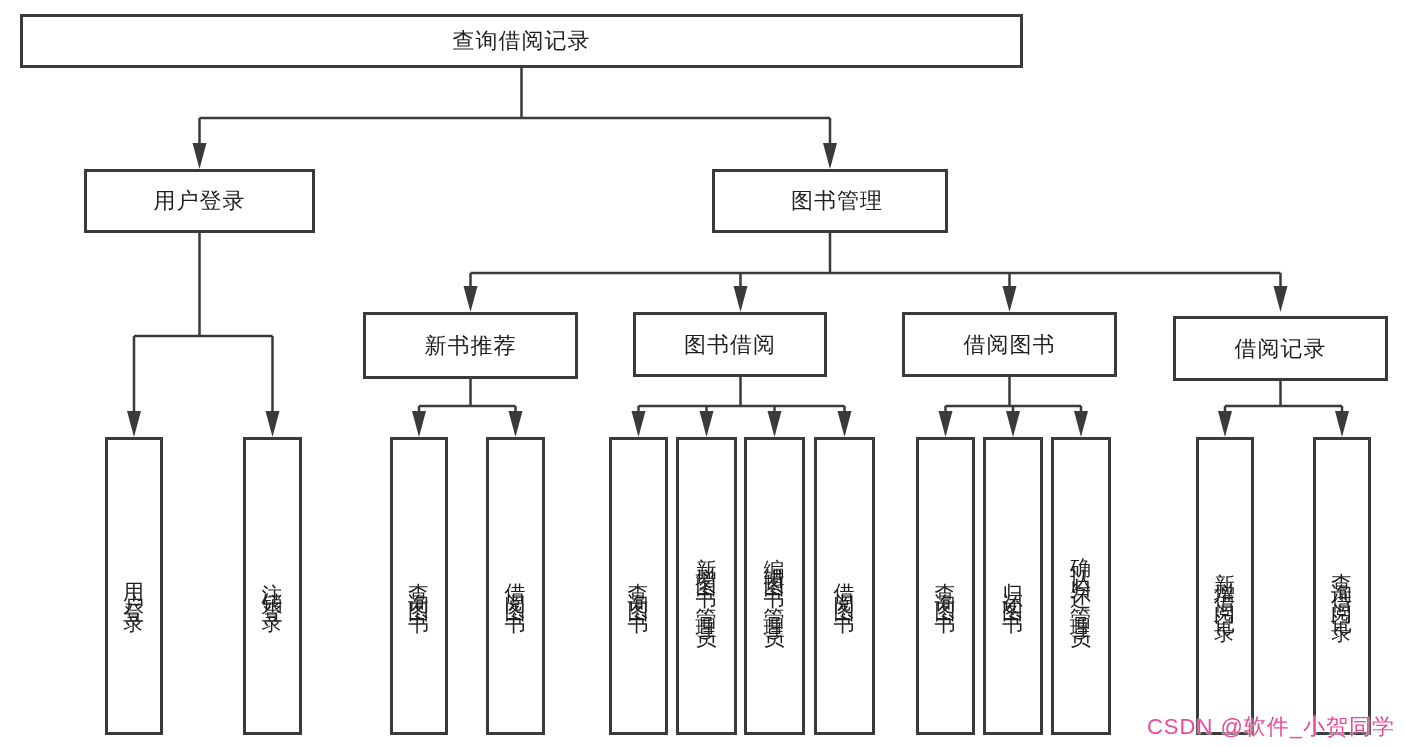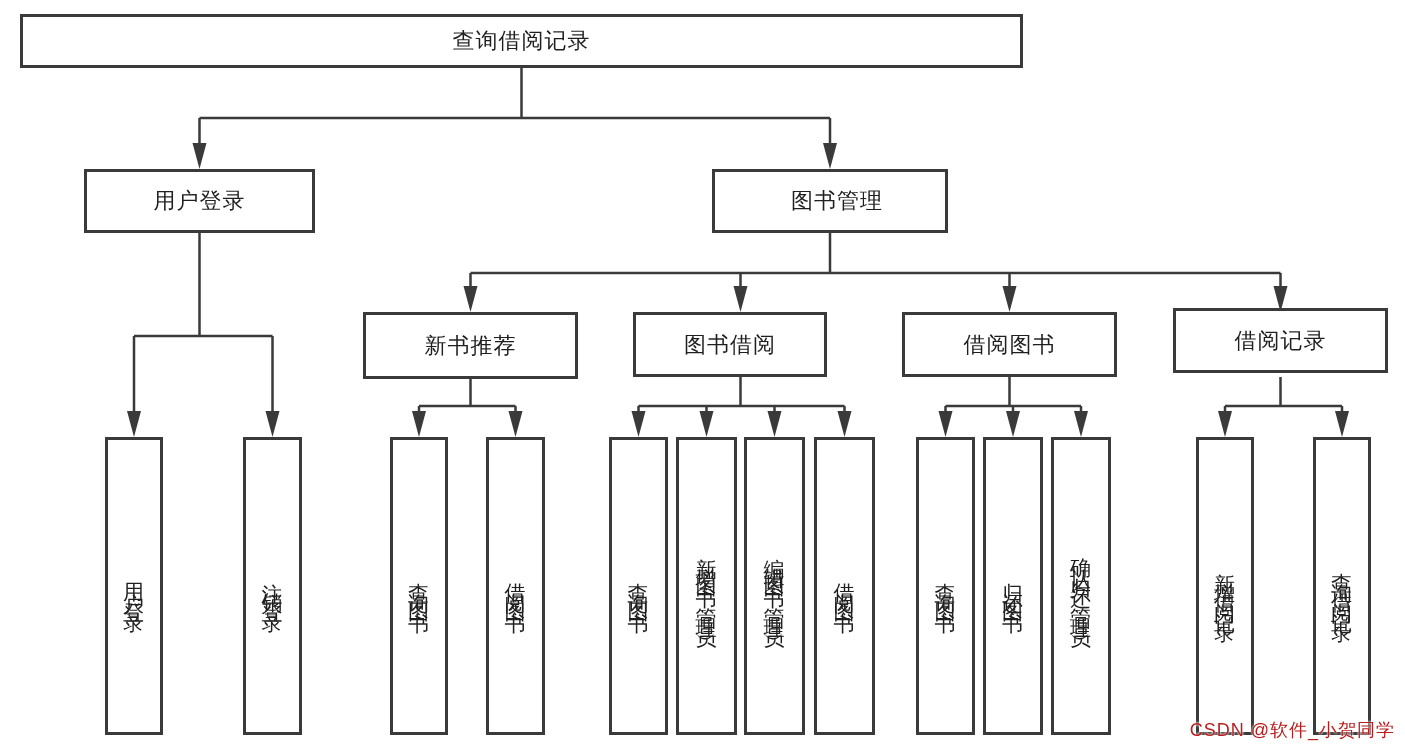--- a/index.html
+++ b/index.html
@@ -41,42 +41,42 @@
   }
   
   .n-root  { left: 20px;  top: 14px;  width: 1003px; height: 54px; }
   
   .n-l2a   { left: 84px;  top: 169px; width: 231px;  height: 64px; }
   .n-l2b   { left: 712px; top: 169px; width: 236px;  height: 64px; padding-left: 14px; }
   
   .n-l3a   { left: 363px;  top: 312px; width: 215px; height: 67px; }
   .n-l3b   { left: 633px;  top: 312px; width: 194px; height: 65px; }
   .n-l3c   { left: 902px;  top: 312px; width: 215px; height: 65px; }
-  .n-l3d   { left: 1173px; top: 308px; width: 215px; height: 65px; font-family: Liberation Mono, monospace; }
+  .n-l3d   { left: 1173px; top: 316px; width: 215px; height: 65px; font-family: Liberation Mono, monospace; }
   
   .leaf    { top: 437px; height: 298px; }
   .n-le0  { left: 105px;  width: 58px; }
   .n-le1  { left: 243px;  width: 59px; }
   .n-le2  { left: 390px;  width: 58px; }
   .n-le3  { left: 486px;  width: 59px; }
   .n-le4  { left: 609px;  width: 59px; }
   .n-le5  { left: 676px;  width: 61px; }
   .n-le6  { left: 744px;  width: 61px; }
   .n-le7  { left: 814px;  width: 61px; }
   .n-le8  { left: 916px;  width: 59px; }
   .n-le9  { left: 983px;  width: 60px; }
   .n-le10 { left: 1051px; width: 60px; }
   .n-le11 { left: 1196px; width: 58px; }
   .n-le12 { left: 1313px; width: 58px; }
   #watermark {
     position: absolute;
     right: 10px;
     bottom: 5px;
-    font-size: 18px;
-    color: #b91c1c;
+    font-size: 22px;
+    color: #ec4899;
     letter-spacing: 1px;
     text-shadow: 0 0 2px #ffffff, 0 0 3px #ffffff;
     white-space: nowrap;
     z-index: 5;
   }
 </style>
 </head>
 <body>
 
 <div id="stage">

